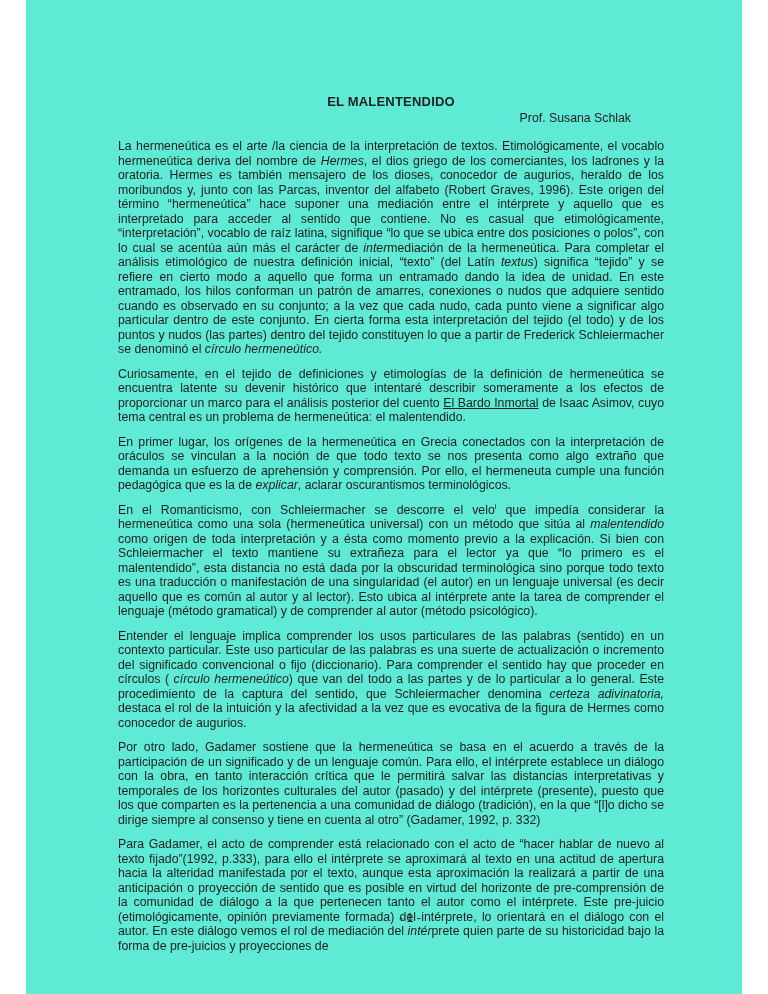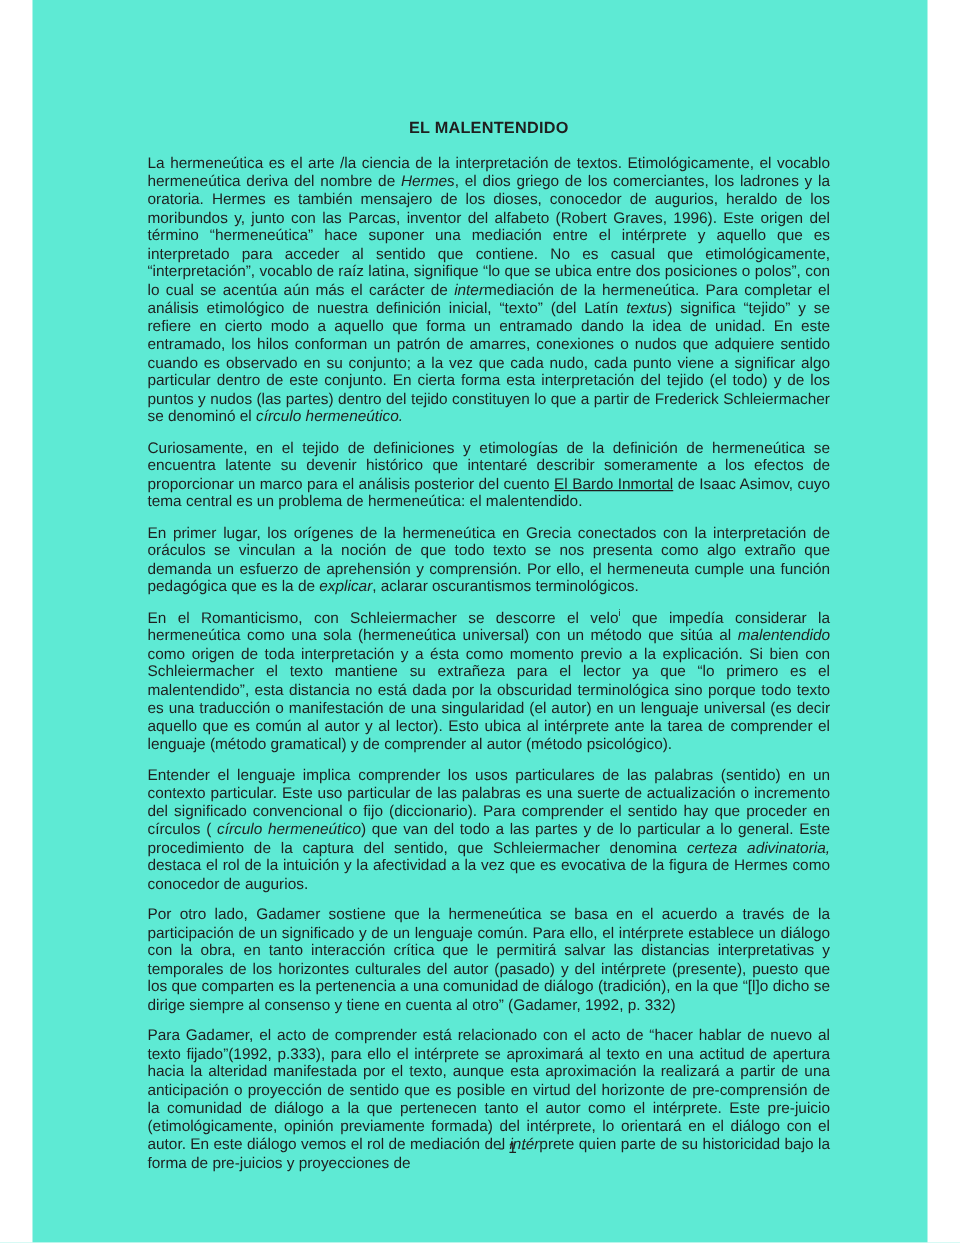--- a/index.html
+++ b/index.html
@@ -57,20 +57,21 @@
     font-size: 12.3px;
     color: #1f1f1f;
   }
 </style>
 </head>
 <body>
 
 <div class="page">
   <h1 class="doc-title">EL MALENTENDIDO</h1>
 
+  <div class="byline">Prof. Susana Schlak</div>
 
   <div class="body-text">
     <p><span>La hermeneútica es el arte /la ciencia de la interpretación de textos. Etimológicamente, el vocablo hermeneútica deriva del nombre de </span><span class="it">Hermes</span><span>, el dios griego de los comerciantes, los ladrones y la oratoria. Hermes es  también mensajero de los dioses, conocedor de augurios, heraldo de los moribundos y, junto con las Parcas, inventor del alfabeto (Robert Graves, 1996).  Este origen del término “hermeneútica” hace suponer una mediación entre el intérprete y aquello que es interpretado para acceder al sentido que contiene. No es casual que etimológicamente, “interpretación”, vocablo de raíz latina, signifique “lo que se ubica entre dos posiciones o polos”, con lo cual se acentúa aún más el carácter de </span><span class="it">inter</span><span>mediación de la hermeneútica. Para completar el análisis etimológico de nuestra definición inicial, “texto” (del Latín </span><span class="it">textus</span><span>) significa “tejido” y se refiere en cierto modo a aquello que forma un entramado dando la idea de unidad. En este entramado, los hilos conforman un patrón de amarres, conexiones o nudos que adquiere sentido cuando es observado en su conjunto;  a la vez que cada nudo, cada punto viene a significar algo particular  dentro de este conjunto. En cierta forma esta interpretación del tejido (el todo) y de los puntos y nudos (las partes)  dentro del tejido constituyen lo que a partir de Frederick Schleiermacher se denominó el </span><span class="it">círculo hermeneútico.</span></p>
     <p><span>Curiosamente, en el tejido de definiciones y etimologías  de la definición de hermeneútica se encuentra latente su devenir histórico que intentaré describir someramente a los efectos de proporcionar un marco para el análisis posterior del cuento </span><span class="un">El Bardo Inmortal</span><span> de Isaac Asimov, cuyo tema central es un problema de hermeneútica: el malentendido.</span></p>
     <p><span>En primer lugar, los orígenes de la hermeneútica en Grecia conectados con la interpretación de oráculos se vinculan a la noción de que todo texto se nos presenta como algo extraño que demanda un esfuerzo de aprehensión y comprensión. Por ello, el hermeneuta cumple una función pedagógica que es la de </span><span class="it">explicar</span><span>, aclarar oscurantismos terminológicos.</span></p>
     <p><span>En el Romanticismo, con Schleiermacher se descorre el velo</span><span class="sup">i</span><span> que impedía considerar la hermeneútica como una sola (hermeneútica universal) con un método que sitúa al </span><span class="it">malentendido</span><span>  como origen de toda interpretación y a ésta como momento previo a la explicación. Si bien con Schleiermacher el texto mantiene su extrañeza para el lector ya que “lo primero es el malentendido”, esta distancia no está dada por la obscuridad terminológica sino porque todo texto es una traducción o manifestación de una singularidad (el autor) en un lenguaje universal (es decir aquello que es común al autor y al lector). Esto ubica al intérprete ante la tarea de comprender el lenguaje (método gramatical) y de comprender al autor (método psicológico).</span></p>
     <p><span>Entender el lenguaje implica comprender los usos particulares de las palabras (sentido) en un contexto particular. Este uso particular de las palabras es una suerte de actualización o incremento del significado convencional o fijo (diccionario). Para comprender el sentido hay que proceder en círculos ( </span><span class="it">círculo hermeneútico</span><span>) que van  del todo a las partes y de lo particular a lo general. Este procedimiento de la captura del sentido, que Schleiermacher denomina  </span><span class="it">certeza adivinatoria,</span><span> destaca el rol de  la intuición y la afectividad a la vez que es evocativa de la figura de Hermes como conocedor de augurios.</span></p>
     <p><span>Por otro lado,  Gadamer sostiene que la hermeneútica se basa en el acuerdo a través de la participación de un significado y de un lenguaje común. Para ello, el intérprete establece un diálogo con la obra, en tanto interacción crítica que le permitirá salvar las distancias interpretativas y temporales de los horizontes culturales del autor (pasado) y del intérprete (presente), puesto que los que comparten es la pertenencia a una comunidad de diálogo (tradición), en la que “[l]o dicho se dirige siempre al consenso y tiene en cuenta al otro” (Gadamer, 1992, p. 332)</span></p>
     <p><span>Para Gadamer, el acto de comprender está relacionado con el acto de “hacer hablar de nuevo al texto fijado”(1992, p.333), para ello el intérprete se aproximará al texto en una actitud de apertura hacia la alteridad manifestada por el texto, aunque esta aproximación la realizará a partir de  una anticipación o proyección de sentido que es posible en virtud del horizonte de pre-comprensión  de la comunidad de diálogo  a la que pertenecen tanto el autor como el intérprete. Este pre-juicio (etimológicamente, opinión previamente formada) del intérprete, lo orientará en el diálogo con el autor. En este diálogo vemos el rol de mediación del  </span><span class="it">intér</span><span>prete quien parte de su historicidad bajo la forma de pre-juicios y proyecciones de</span></p>
   </div>

